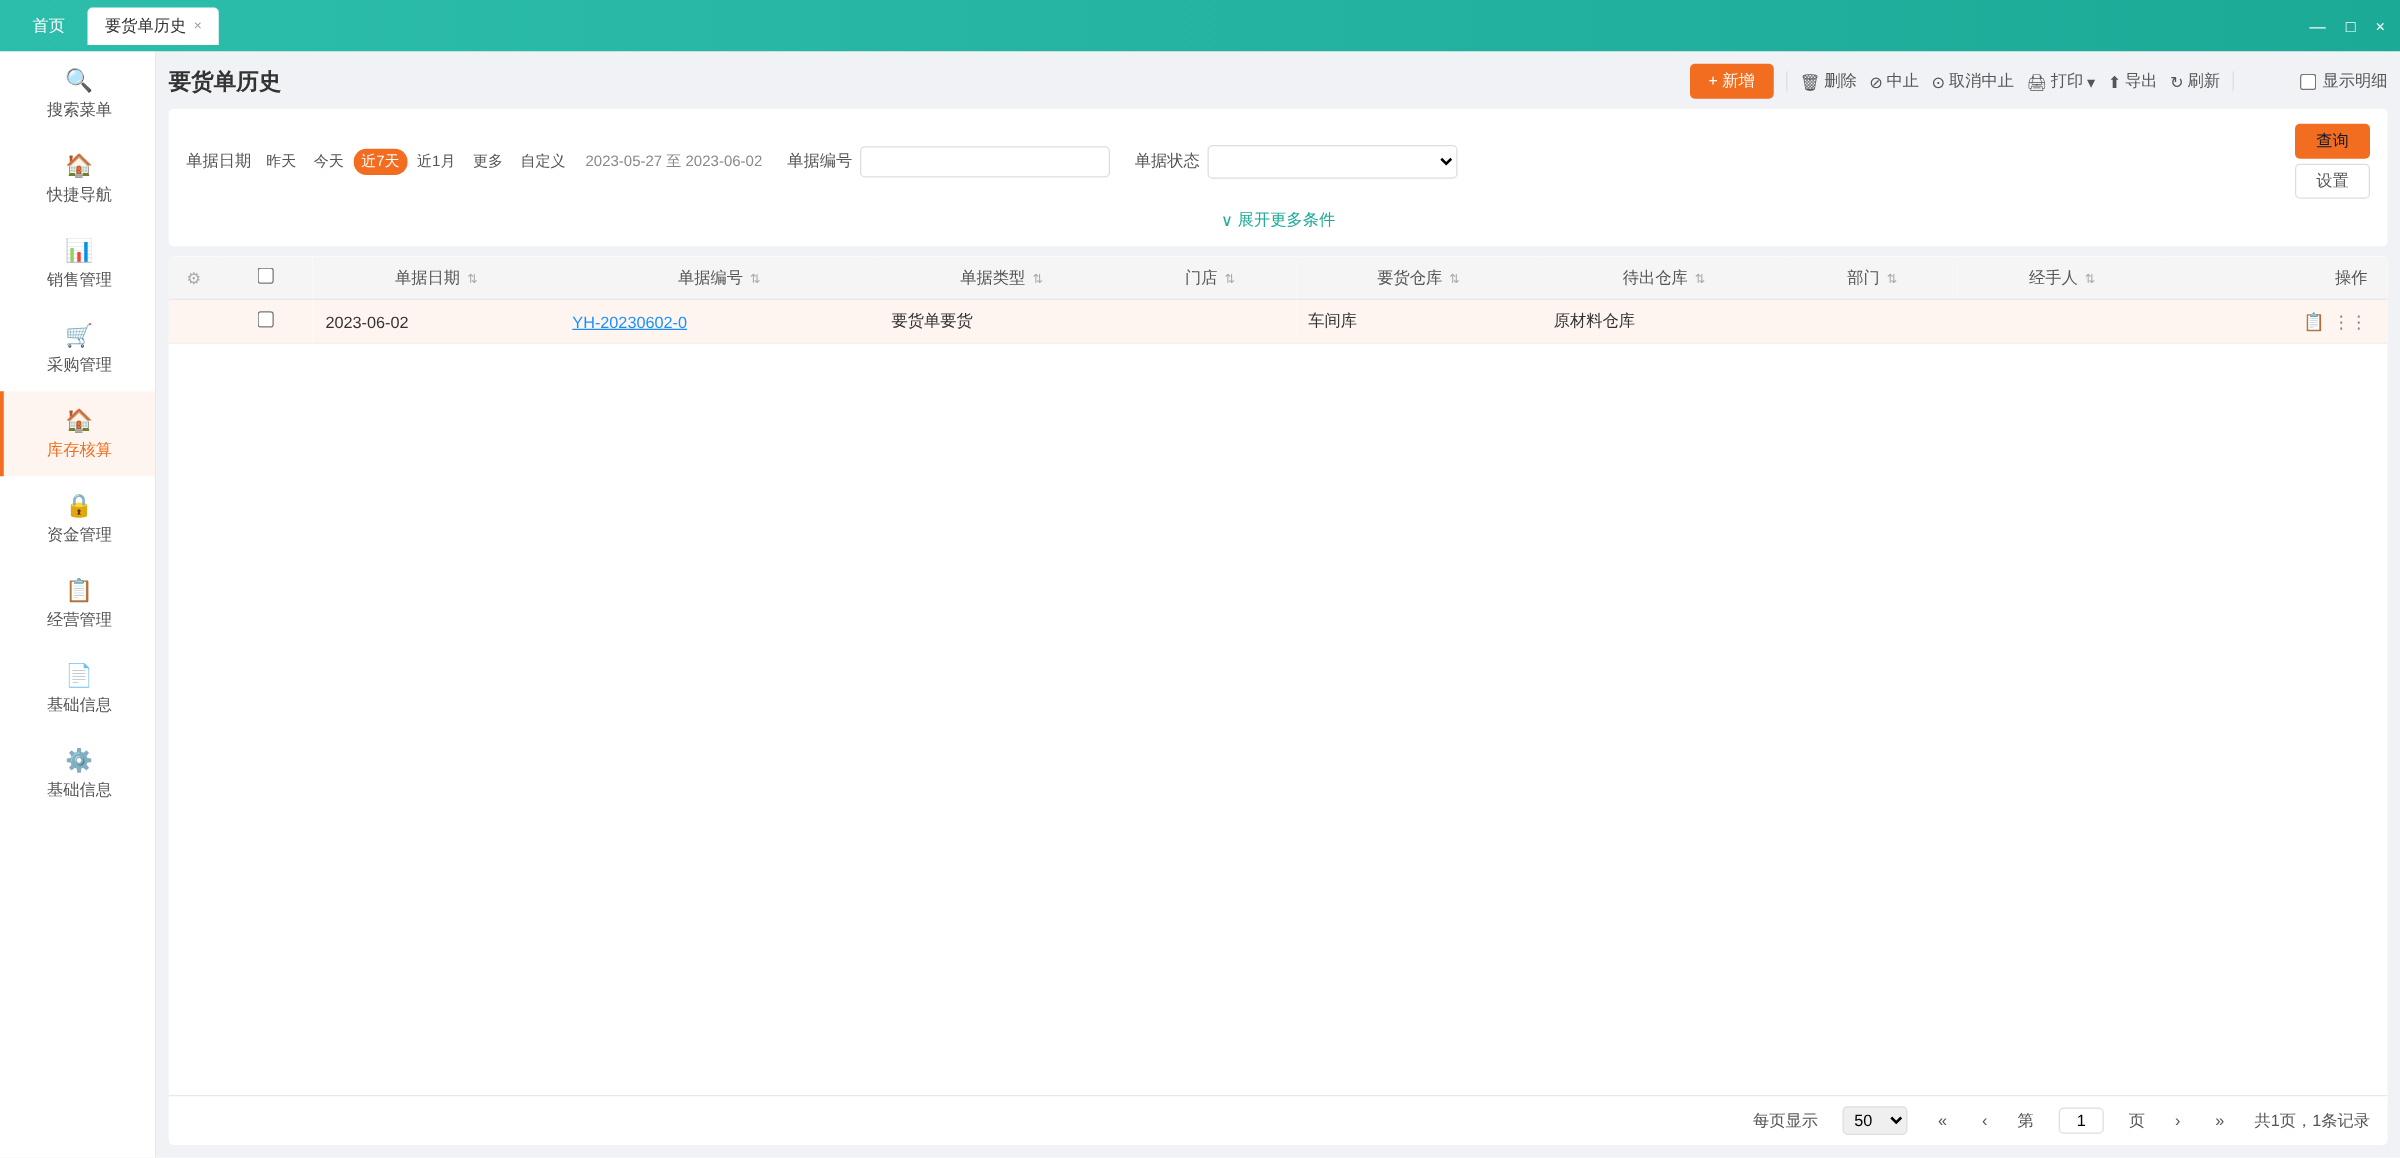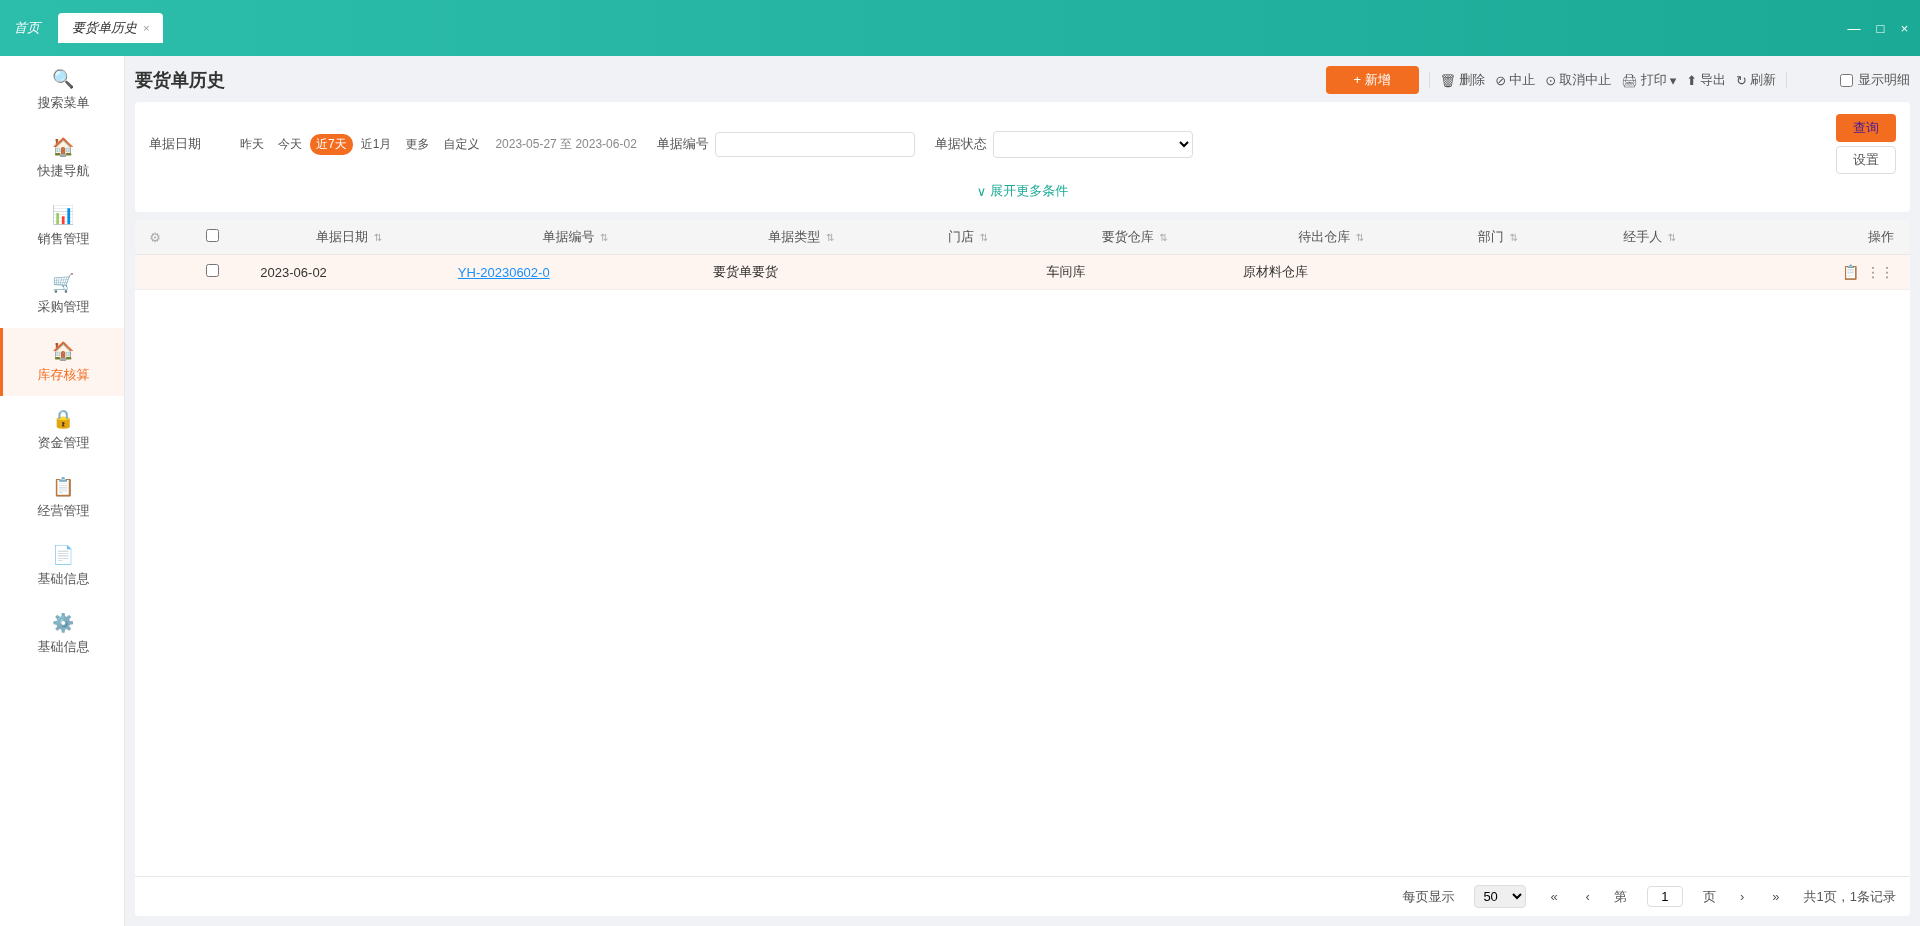--- a/index.html
+++ b/index.html
@@ -1,28 +1,27 @@
 <!DOCTYPE html>
 <html><head>
   <meta charset="utf-8">
   <style>
     * { box-sizing: border-box; margin: 0; padding: 0; font-family: 'Microsoft YaHei', Arial, sans-serif; font-size: 13px; }
     body { display: flex; flex-direction: column; height: 926px; overflow: hidden; background: #f0f2f5; }
 
     
     .top-bar {
-      height: 56px;
+      height: 41px;
       background: linear-gradient(90deg, #2dbdab 0%, #1aaa96 100%);
       display: flex;
       align-items: center;
-      padding: 0 0;
+      padding: 0 12px;
       gap: 4px;
       flex-shrink: 0;
       position: relative;
-      font-style: italic;
     }
     .top-bar-tab {
       height: 30px;
       padding: 0 14px;
       border-radius: 4px 4px 0 0;
       display: flex;
       align-items: center;
       gap: 6px;
       cursor: pointer;
       color: #fff;
@@ -124,21 +123,21 @@
       align-items: center;
       gap: 3px;
       cursor: pointer;
       color: #555;
       font-size: 13px;
       white-space: nowrap;
     }
     .toolbar-btn.primary {
       background: #f26d1f;
       color: #fff;
-      padding: 5px 28px;
+      padding: 5px 15px;
       border-radius: 4px;
       border: none;
     }
 
     
     .filter-area {
       background: #fff;
       border-radius: 4px;
       padding: 12px 14px;
       margin-bottom: 8px;
@@ -152,21 +151,20 @@
       display: flex;
       align-items: center;
       gap: 6px;
       white-space: nowrap;
     }
     .filter-label { color: #555; font-size: 13px; }
     .filter-date-options {
       display: flex;
       align-items: flex-end;
       gap: 2px;
-      margin-left: 27px;
     }
     .date-option {
       padding: 2px 6px;
       border-radius: 10px;
       cursor: pointer;
       font-size: 12px;
       color: #555;
     }
     .date-option.active {
       background: #f26d1f;
@@ -207,21 +205,21 @@
 
     
     .filter-actions {
       display: flex;
       flex-direction: column;
       gap: 4px;
       margin-left: auto;
     }
     .btn-query {
       background: #f26d1f;
-      color: #4c1d95;
+      color: #0f172a;
       border: none;
       border-radius: 4px;
       padding: 5px 16px;
       cursor: pointer;
       font-size: 13px;
     }
     .btn-setting {
       background: #fff;
       color: #555;
       border: 1px solid #ddd;

